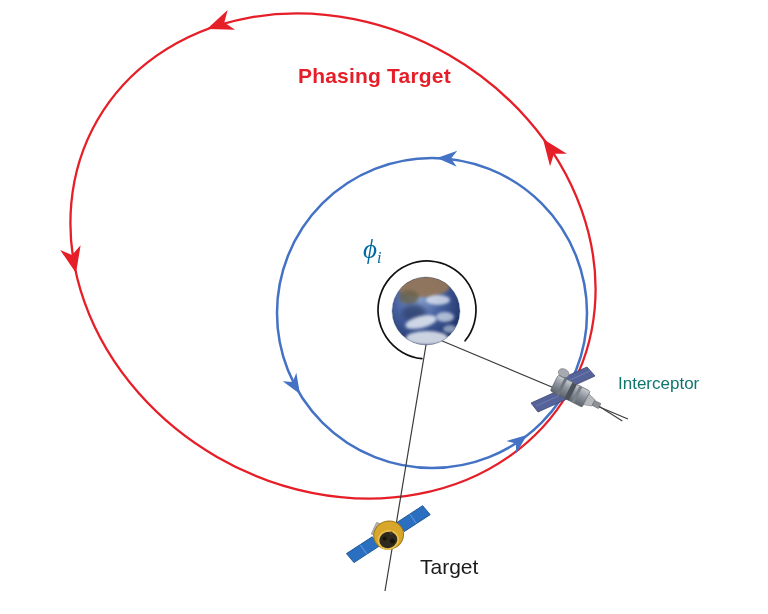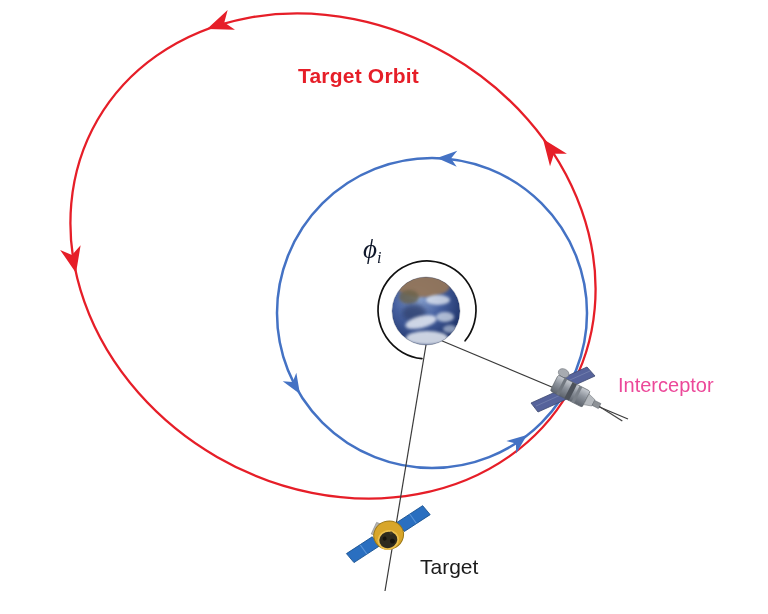--- a/index.html
+++ b/index.html
@@ -12,30 +12,30 @@
   }
   .canvas svg{position:absolute;left:0;top:0;}
   .lbl{position:absolute;white-space:nowrap;line-height:1;}
   .lbl-phasing{
     left:298px;top:65px;
     font-size:21px;font-weight:700;
     color:#e61e28;letter-spacing:.2px;
   }
   .lbl-interceptor{
     left:618px;top:375px;
-    font-size:20px;font-weight:400;color:#ec4899;
+    font-size:17px;font-weight:400;color:#0f766e;
   }
   .lbl-target{
     left:420px;top:556px;
     font-size:21px;font-weight:400;color:#1c1c1c;
   }
   .lbl-phi{
     left:363px;top:236px;
     font-family:"Liberation Serif","DejaVu Serif",serif;
-    font-style:italic;font-size:27px;color:#0f172a;
+    font-style:italic;font-size:27px;color:#0369a1;
   }
   .lbl-phi sub{
     font-size:16px;line-height:0;vertical-align:-5px;
   }
 </style>
 </head>
 <body>
 
 <div class="canvas">
 
@@ -124,21 +124,21 @@
         <polygon points="-16,-8 -7,-17 1,-10 -8,-2" fill="#b5b5b5" stroke="#848484" stroke-width="0.6"></polygon>
         <ellipse cx="0" cy="-1" rx="15" ry="14" fill="#d8a62a" stroke="#9c7714" stroke-width="1"></ellipse>
         <ellipse cx="-2" cy="3.5" rx="10" ry="9" fill="#2e2b1e" stroke="#ecc14f" stroke-width="1.8"></ellipse>
         <circle cx="-5" cy="1" r="2" fill="#15130c"></circle>
         <circle cx="1.5" cy="6" r="2.4" fill="#15130c"></circle>
         <circle cx="3" cy="-2" r="1.6" fill="#403a28"></circle>
       </g>
     </g>
   </svg>
 
-  <div class="lbl lbl-phasing">Target Orbit</div>
+  <div class="lbl lbl-phasing">Phasing Target</div>
 
   <div class="lbl lbl-interceptor">Interceptor</div>
 
   <div class="lbl lbl-target">Target</div>
 
   <div class="lbl lbl-phi"><span>ϕ</span><sub>i</sub></div>
 
 </div>
 
 </body></html>

